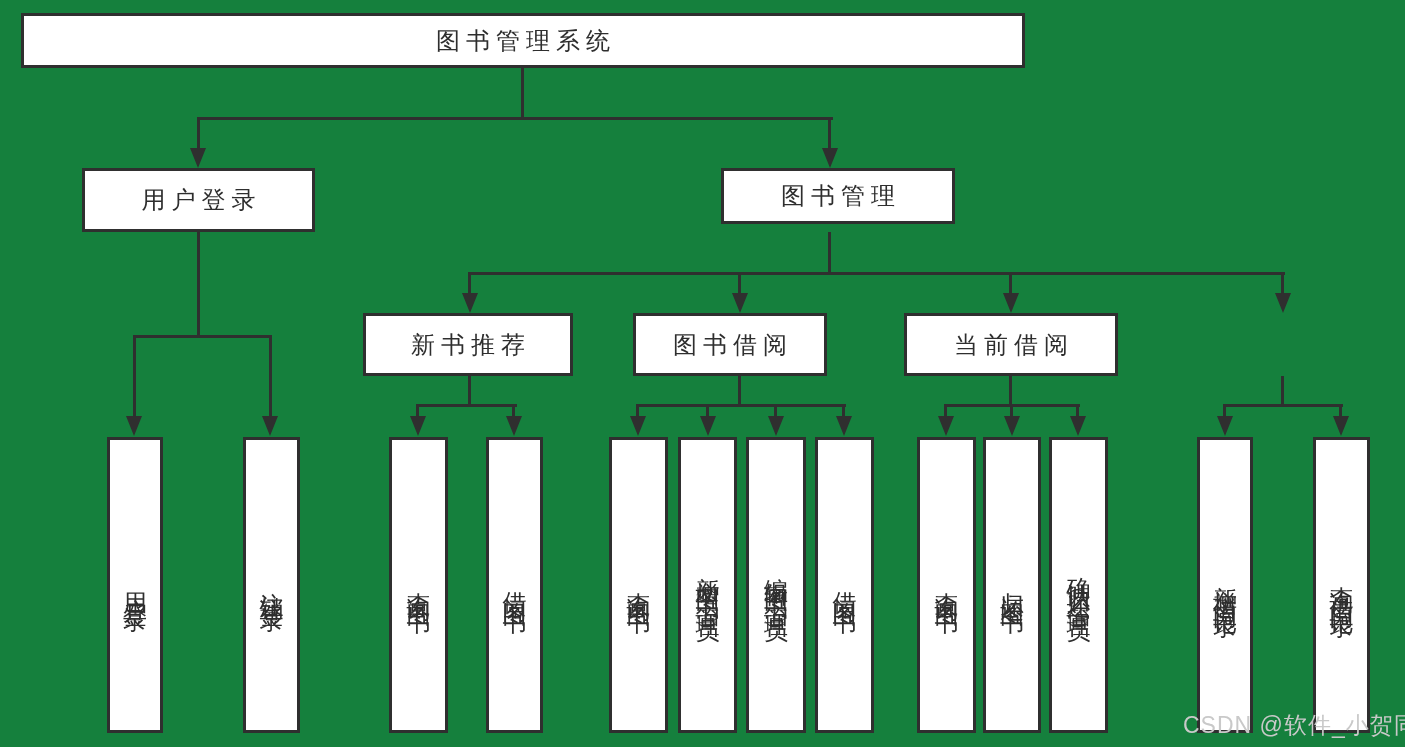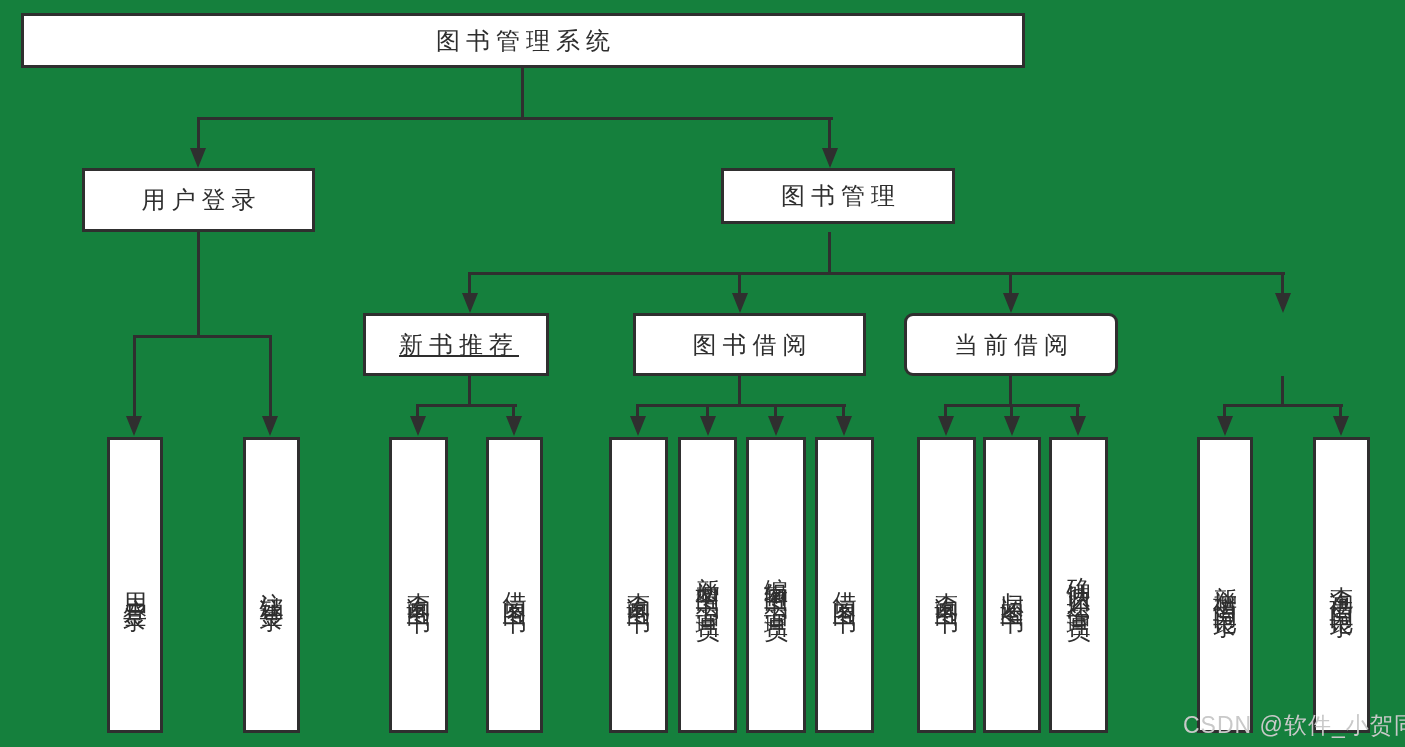--- a/index.html
+++ b/index.html
@@ -54,27 +54,27 @@
   <div class="hl" style="left:469px;top:272px;width:816px;"></div>
   <div class="vl" style="left:468px;top:272px;height:22px;"></div>
   <div class="arr" style="left:462px;top:293px;"></div>
   <div class="vl" style="left:738px;top:272px;height:22px;"></div>
   <div class="arr" style="left:732px;top:293px;"></div>
   <div class="vl" style="left:1009px;top:272px;height:22px;"></div>
   <div class="arr" style="left:1003px;top:293px;"></div>
   <div class="vl" style="left:1281px;top:272px;height:22px;"></div>
   <div class="arr" style="left:1275px;top:293px;"></div>
 
-  <div class="box hbox" style="left:363px;top:313px;width:186px;height:63px;text-decoration:underline;">
+  <div class="box hbox" style="left:363px;top:313px;width:210px;height:63px;">
     <span>新书推荐</span>
   </div>
-  <div class="box hbox" style="left:633px;top:313px;width:233px;height:63px;">
+  <div class="box hbox" style="left:633px;top:313px;width:194px;height:63px;">
     <span>图书借阅</span>
   </div>
-  <div class="box hbox" style="left:904px;top:313px;width:214px;height:63px;border-radius:9px;">
+  <div class="box hbox" style="left:904px;top:313px;width:214px;height:63px;">
     <span>当前借阅</span>
   </div>
 
   <div class="vl" style="left:468px;top:376px;height:30px;"></div>
   <div class="hl" style="left:417px;top:404px;width:100px;"></div>
   <div class="vl" style="left:416px;top:404px;height:14px;"></div>
   <div class="arr" style="left:410px;top:416px;"></div>
   <div class="vl" style="left:512px;top:404px;height:14px;"></div>
   <div class="arr" style="left:506px;top:416px;"></div>
 

